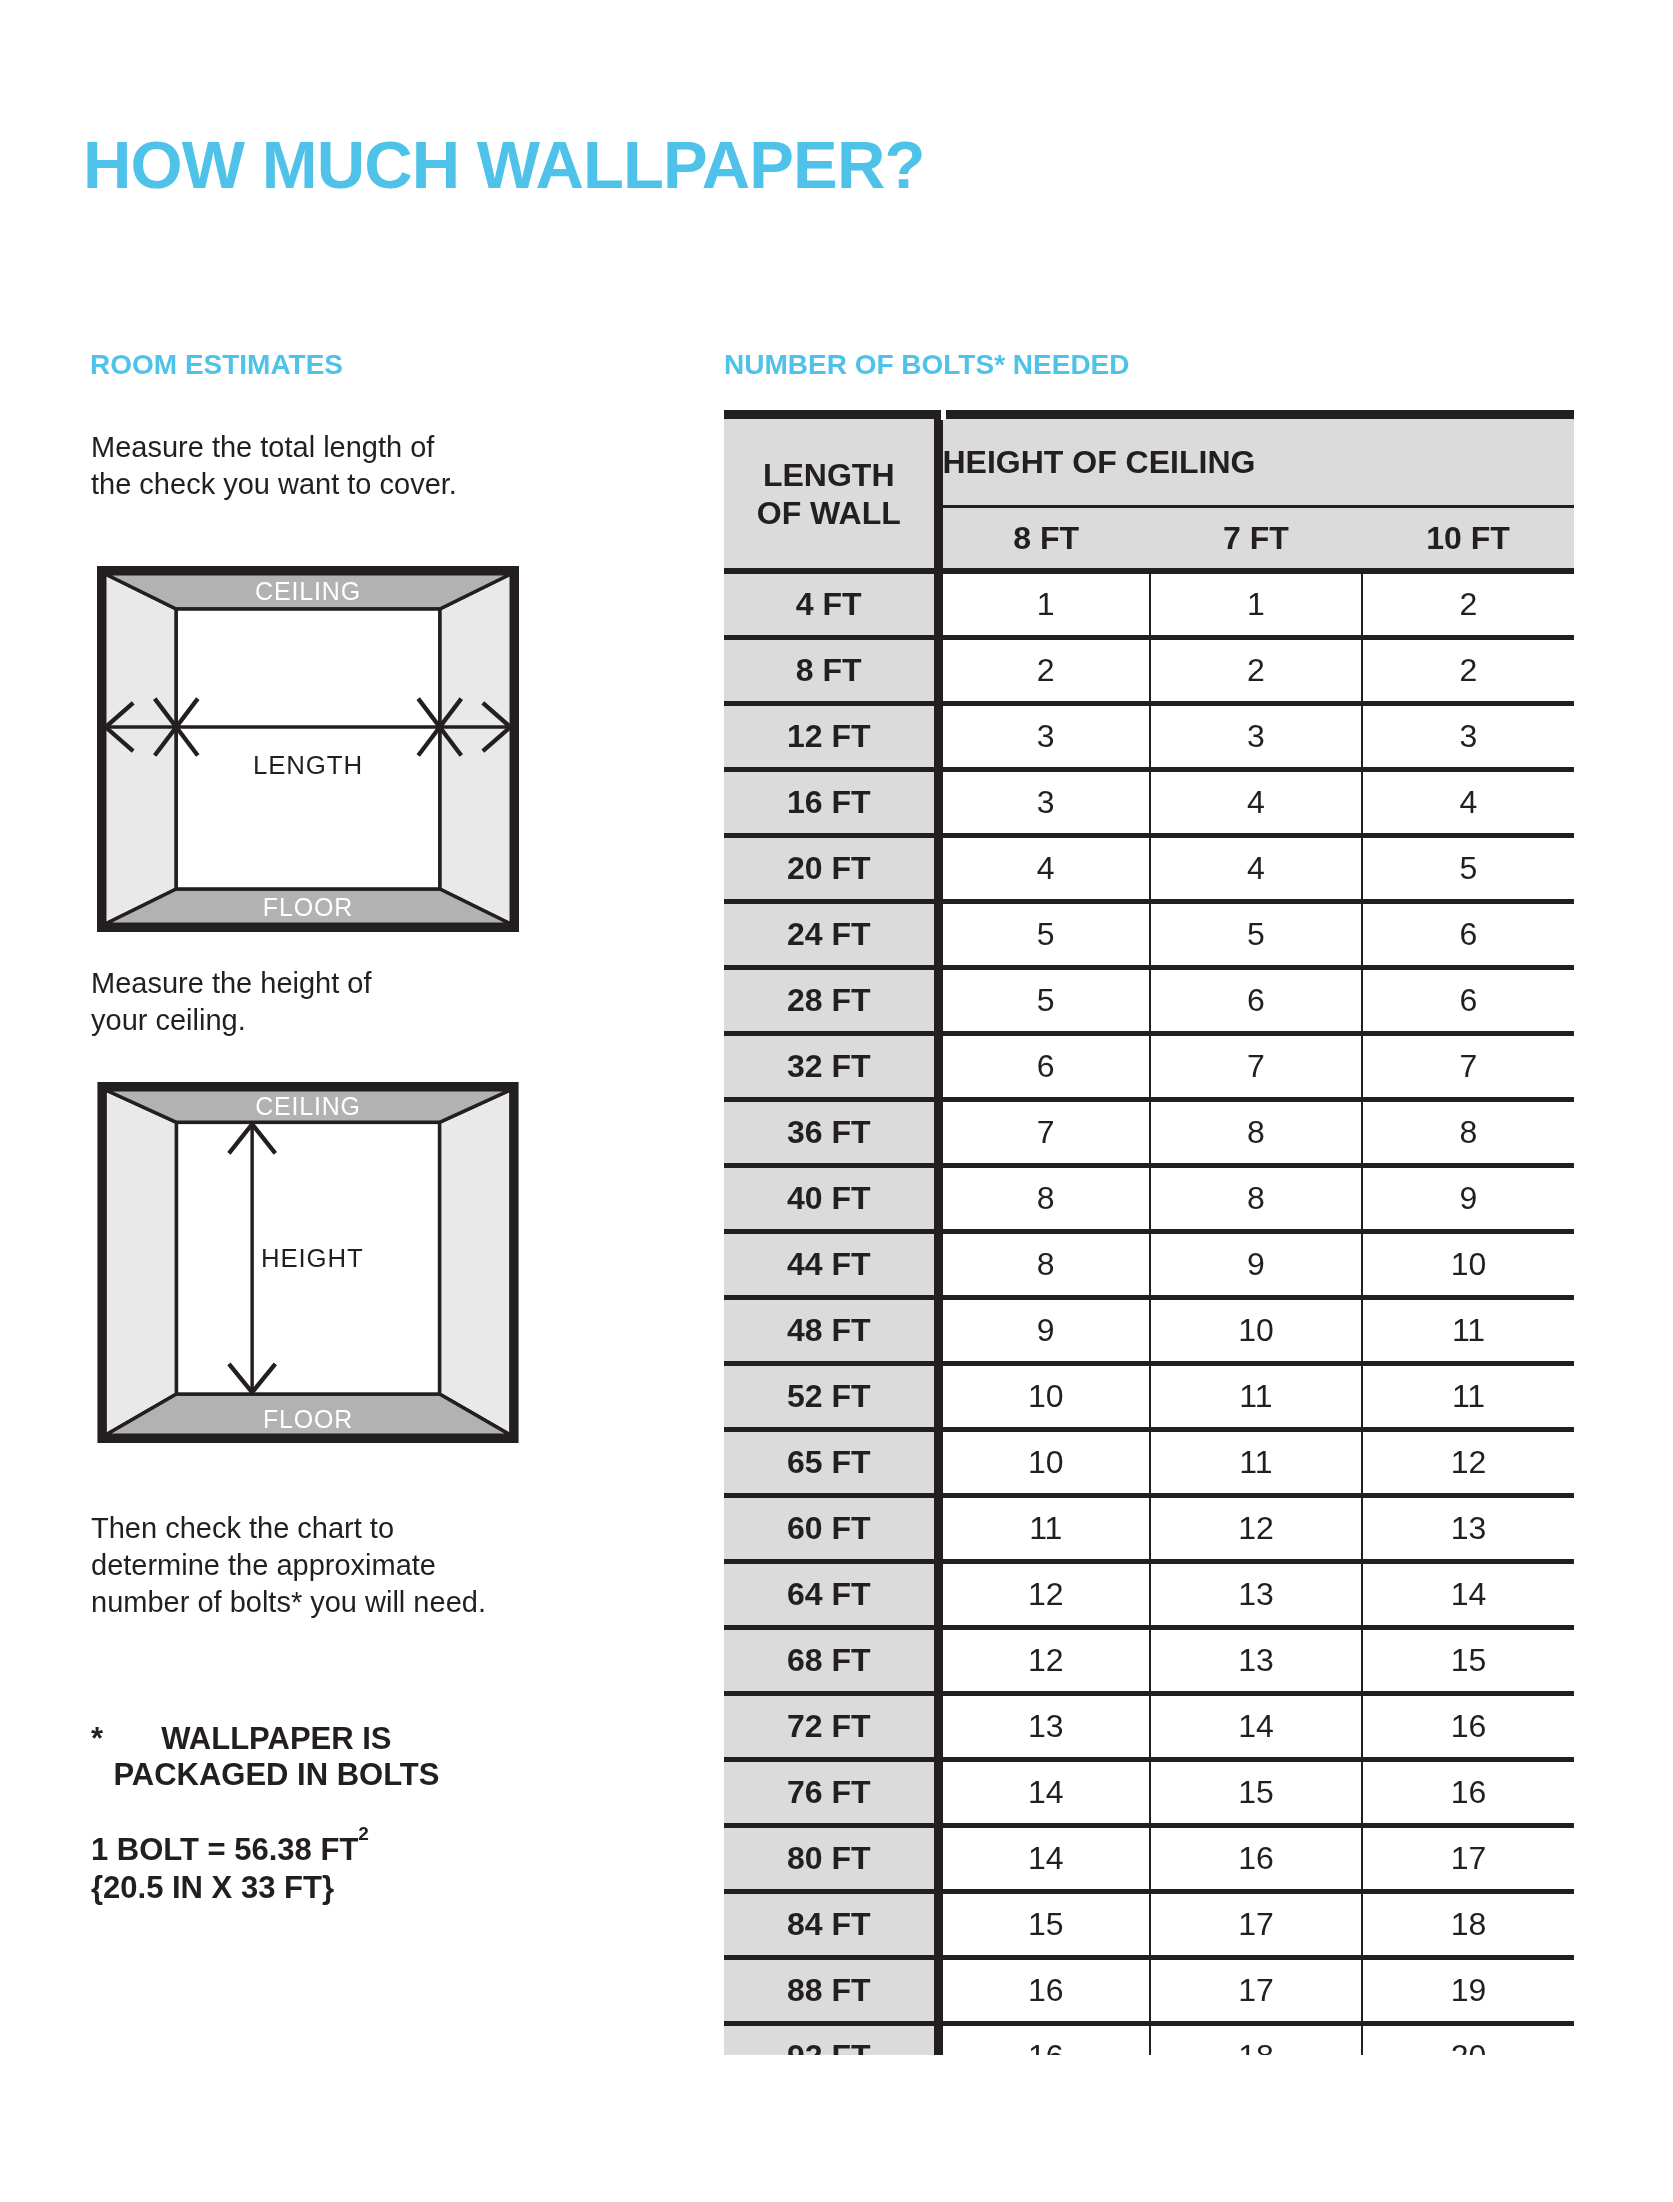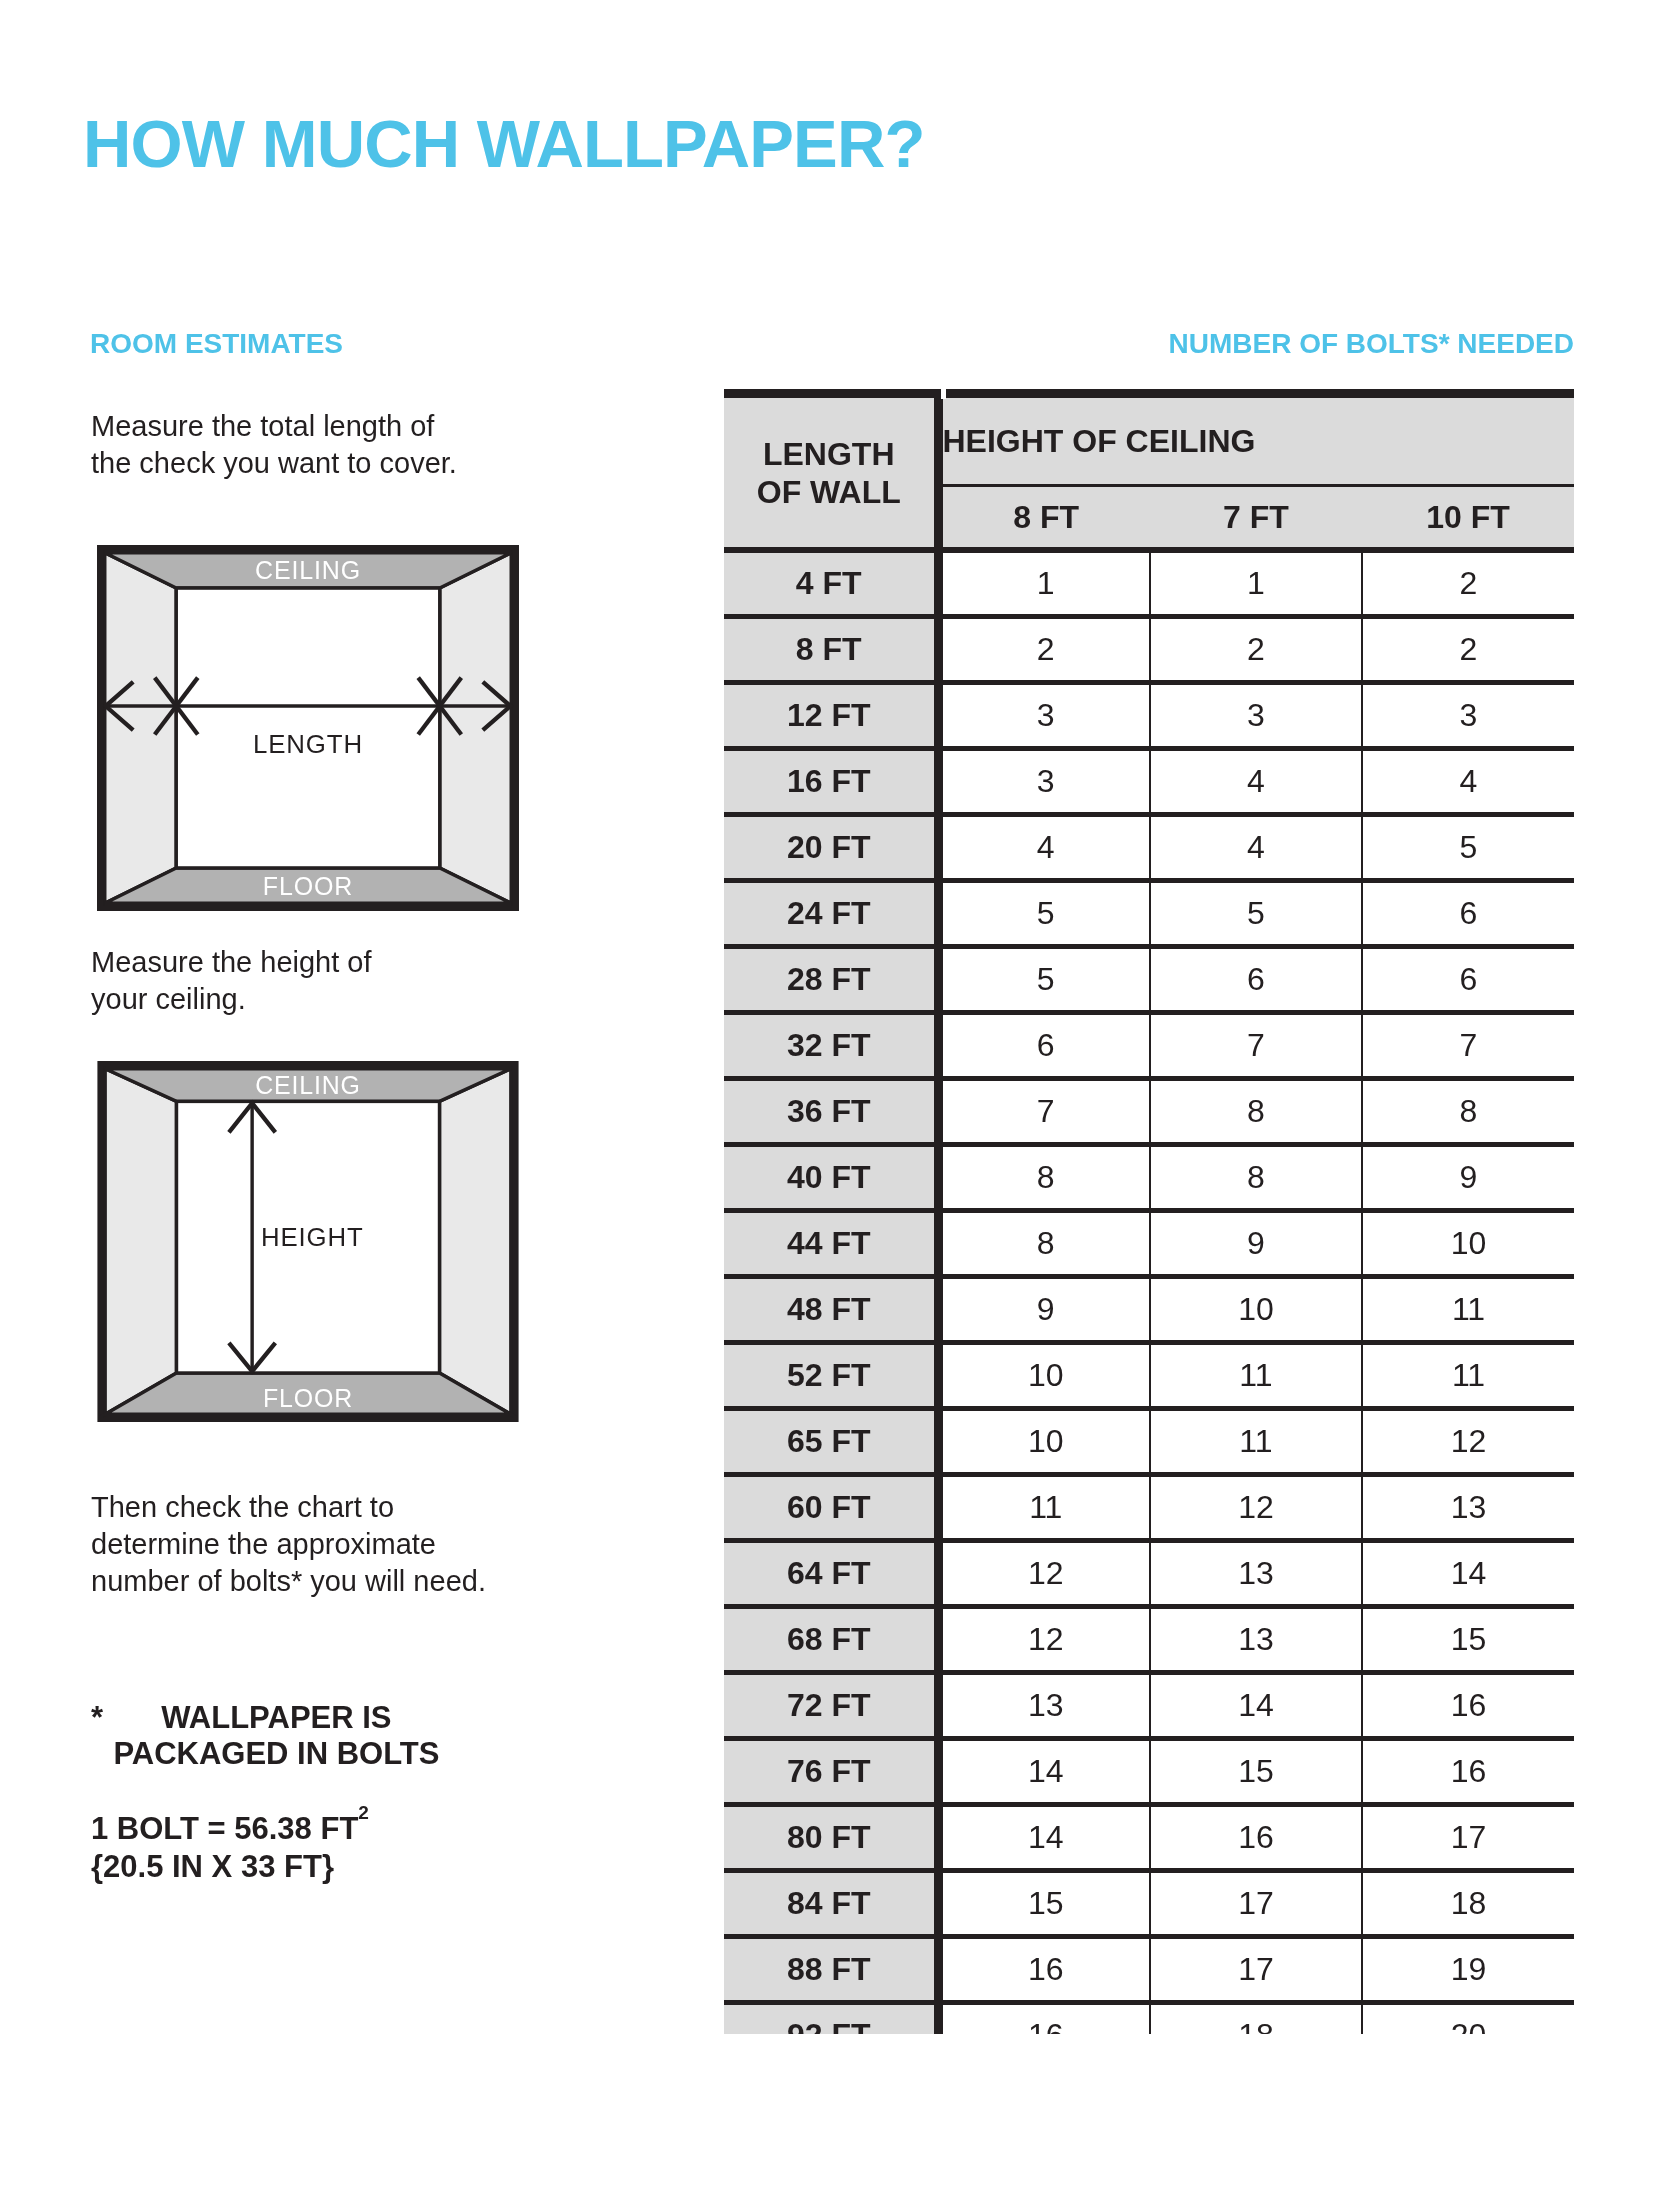--- a/index.html
+++ b/index.html
@@ -10,32 +10,33 @@
     --wall-gray:#E9E9E9;
   }
   html,body{margin:0;padding:0;background:#ffffff;}
   .page{
     position:relative;
     width:1673px;height:2034px;
     background:#ffffff;
     font-family:"Liberation Sans","DejaVu Sans",sans-serif;
     color:var(--ink);
     overflow:hidden;
+    margin-top:21px;
   }
   .abs{position:absolute;}
   .page-title{
     left:83px;top:105px;
     font-size:67px;font-weight:bold;letter-spacing:-0.9px;
     color:var(--blue);white-space:nowrap;
   }
   .section-heading{
     font-size:28px;font-weight:bold;color:var(--blue);white-space:nowrap;
   }
   #room-heading{left:90px;top:328px;}
-  #bolts-heading{left:724px;top:328px;width:850px;text-align:right;}
+  #bolts-heading{left:724px;top:328px;width:850px;text-align:left;}
   .body-text{font-size:29px;line-height:37px;color:var(--ink);}
   #p1{left:91px;top:408px;}
   #p2{left:91px;top:944px;}
   #p3{left:91px;top:1489px;}
   #diagram1{left:97px;top:545px;}
   #diagram2{left:97px;top:1061px;}
   .footnote{
     left:91px;top:1700px;
     font-size:31px;font-weight:bold;line-height:36px;
   }

